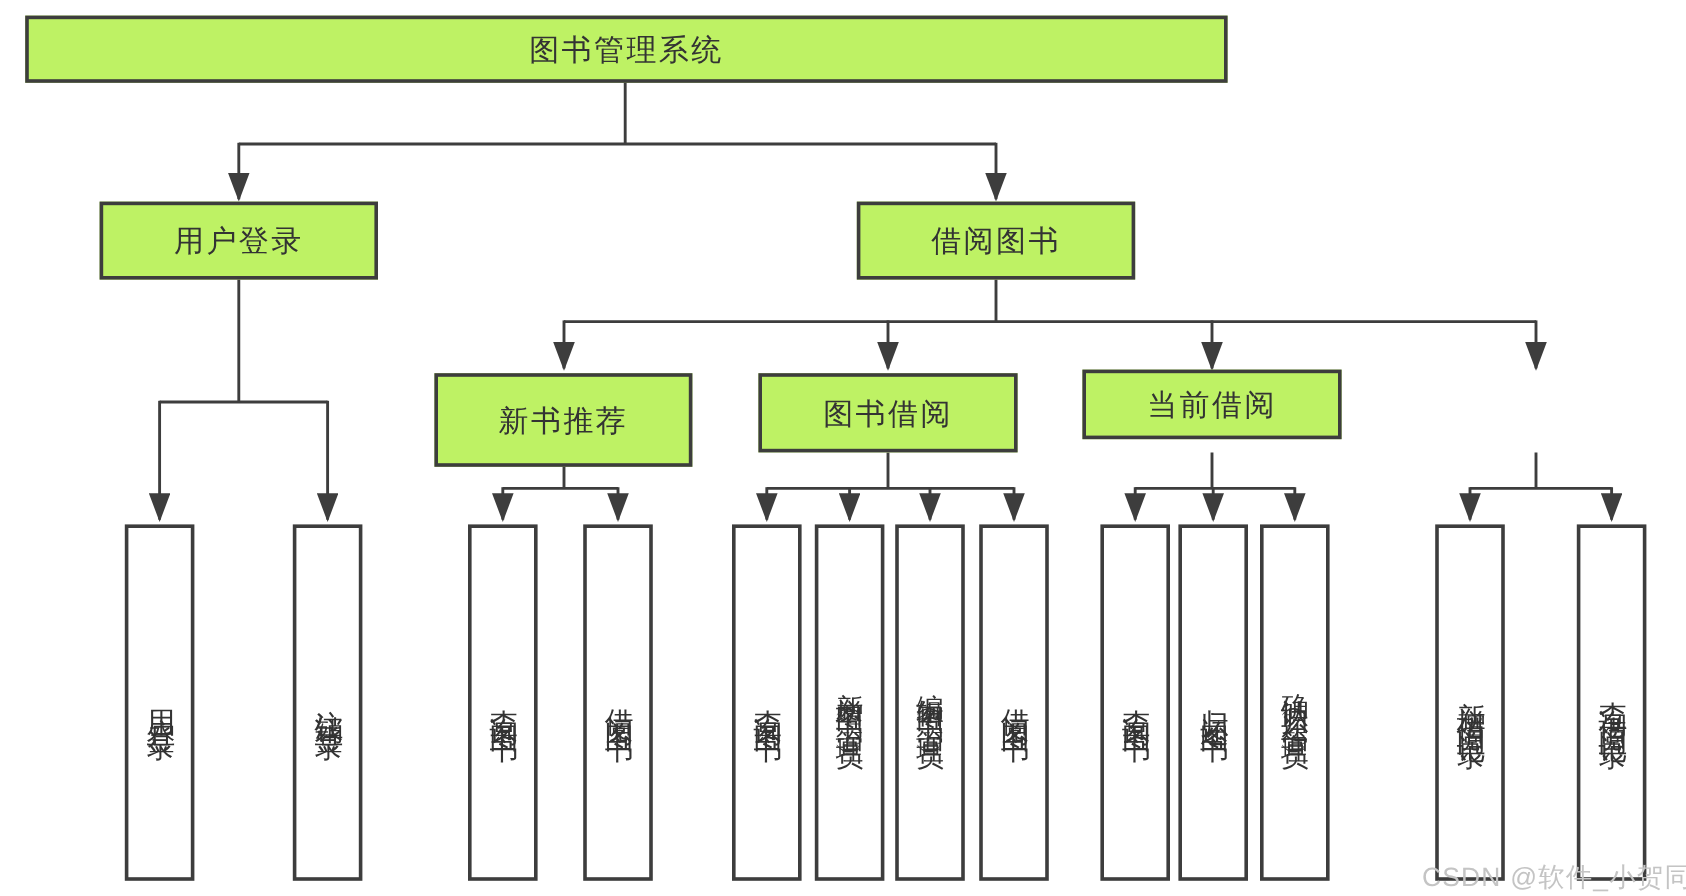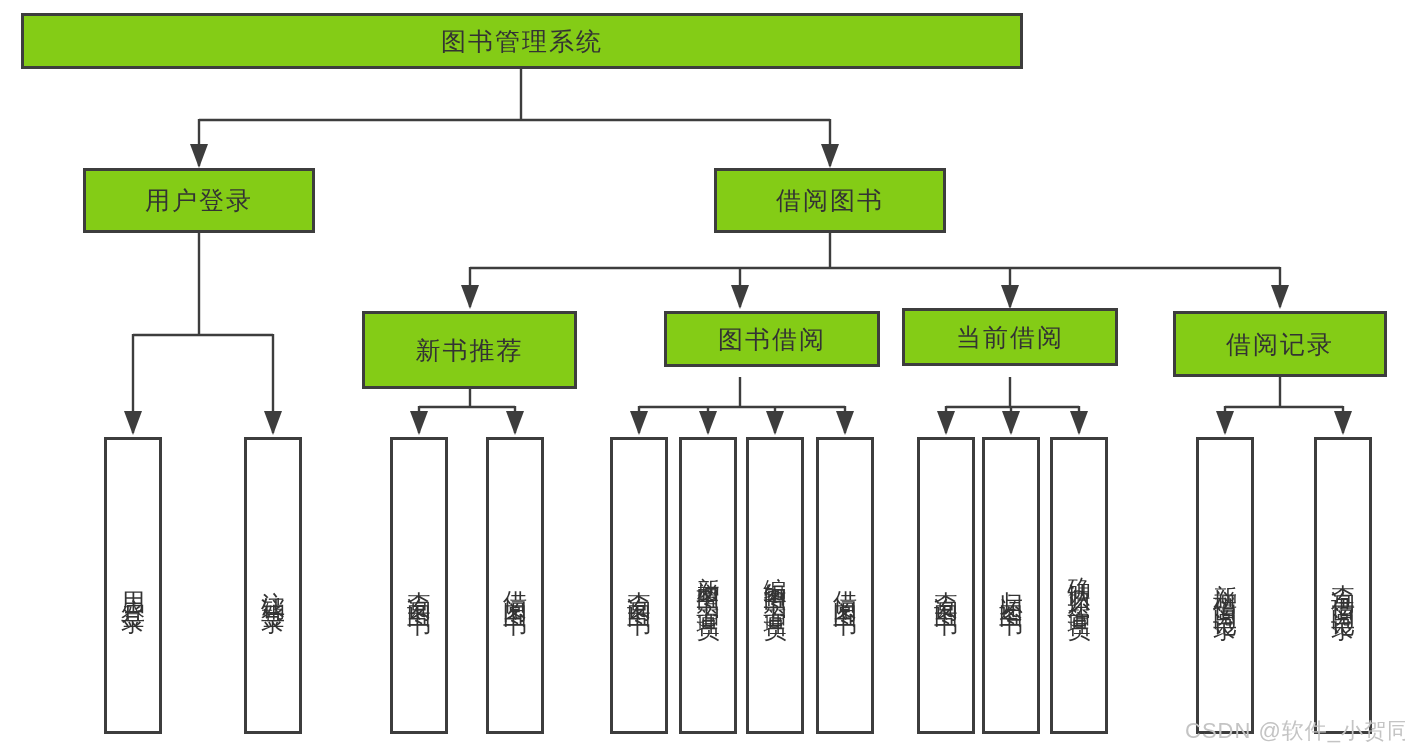--- a/index.html
+++ b/index.html
@@ -26,21 +26,21 @@
     pointer-events:none;
   }
   .cline{
     stroke:var(--line);
     stroke-width:2.4;
     fill:none;
   }
   .arrowhead{fill:var(--line);}
   .hbox{
     position:absolute;
-    background:#84cc16;
+    background:#bef264;
     border:3px solid var(--line);
     display:flex;align-items:center;justify-content:center;
     color:var(--text);
     font-size:25px;
     letter-spacing:2px;
     white-space:nowrap;
     z-index:2;
   }
   .leaf{
     position:absolute;
@@ -129,23 +129,22 @@
       <line class="cline" x1="1343" y1="406" x2="1343" y2="433" marker-end="url(#arrow)"></line>
     </g>
   </svg>
 
   <div class="hbox" style="left:21px;top:13px;width:1002px;height:56px">图书管理系统</div>
 
   <div class="hbox" style="left:83px;top:168px;width:232px;height:65px">用户登录</div>
   <div class="hbox" style="left:714px;top:168px;width:232px;height:65px">借阅图书</div>
 
   <div class="hbox" style="left:362px;top:311px;width:215px;height:78px">新书推荐</div>
-  <div class="hbox" style="left:664px;top:311px;width:216px;height:56px">图书借阅</div>
+  <div class="hbox" style="left:632px;top:311px;width:216px;height:66px">图书借阅</div>
   <div class="hbox" style="left:902px;top:308px;width:216px;height:58px">当前借阅</div>
-  <div class="hbox" style="left:1173px;top:311px;width:214px;height:66px">借阅记录</div>
 
   <div class="leaf" style="left:104px">
     <span class="vtext">用户登录</span>
   </div>
   <div class="leaf" style="left:244px">
     <span class="vtext">注销登录</span>
   </div>
 
   <div class="leaf" style="left:390px">
     <span class="vtext">查询图书</span>

